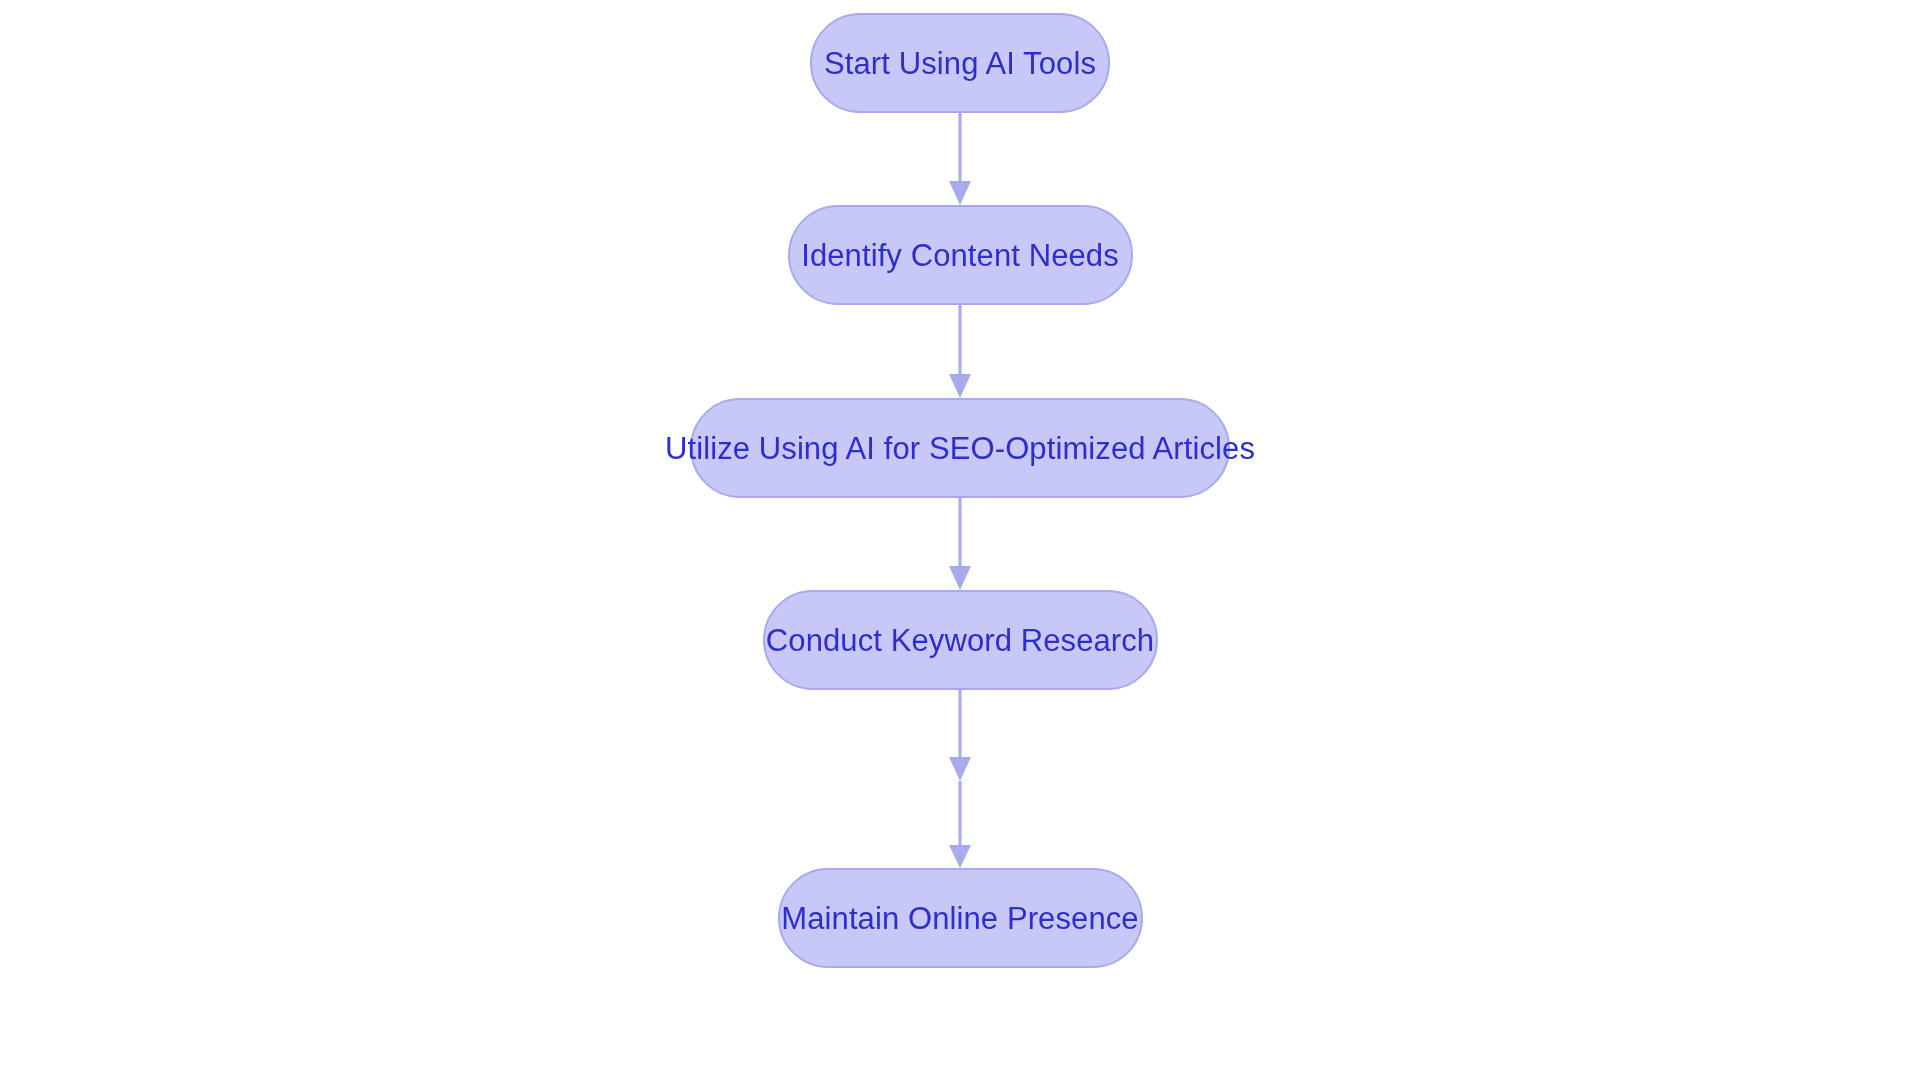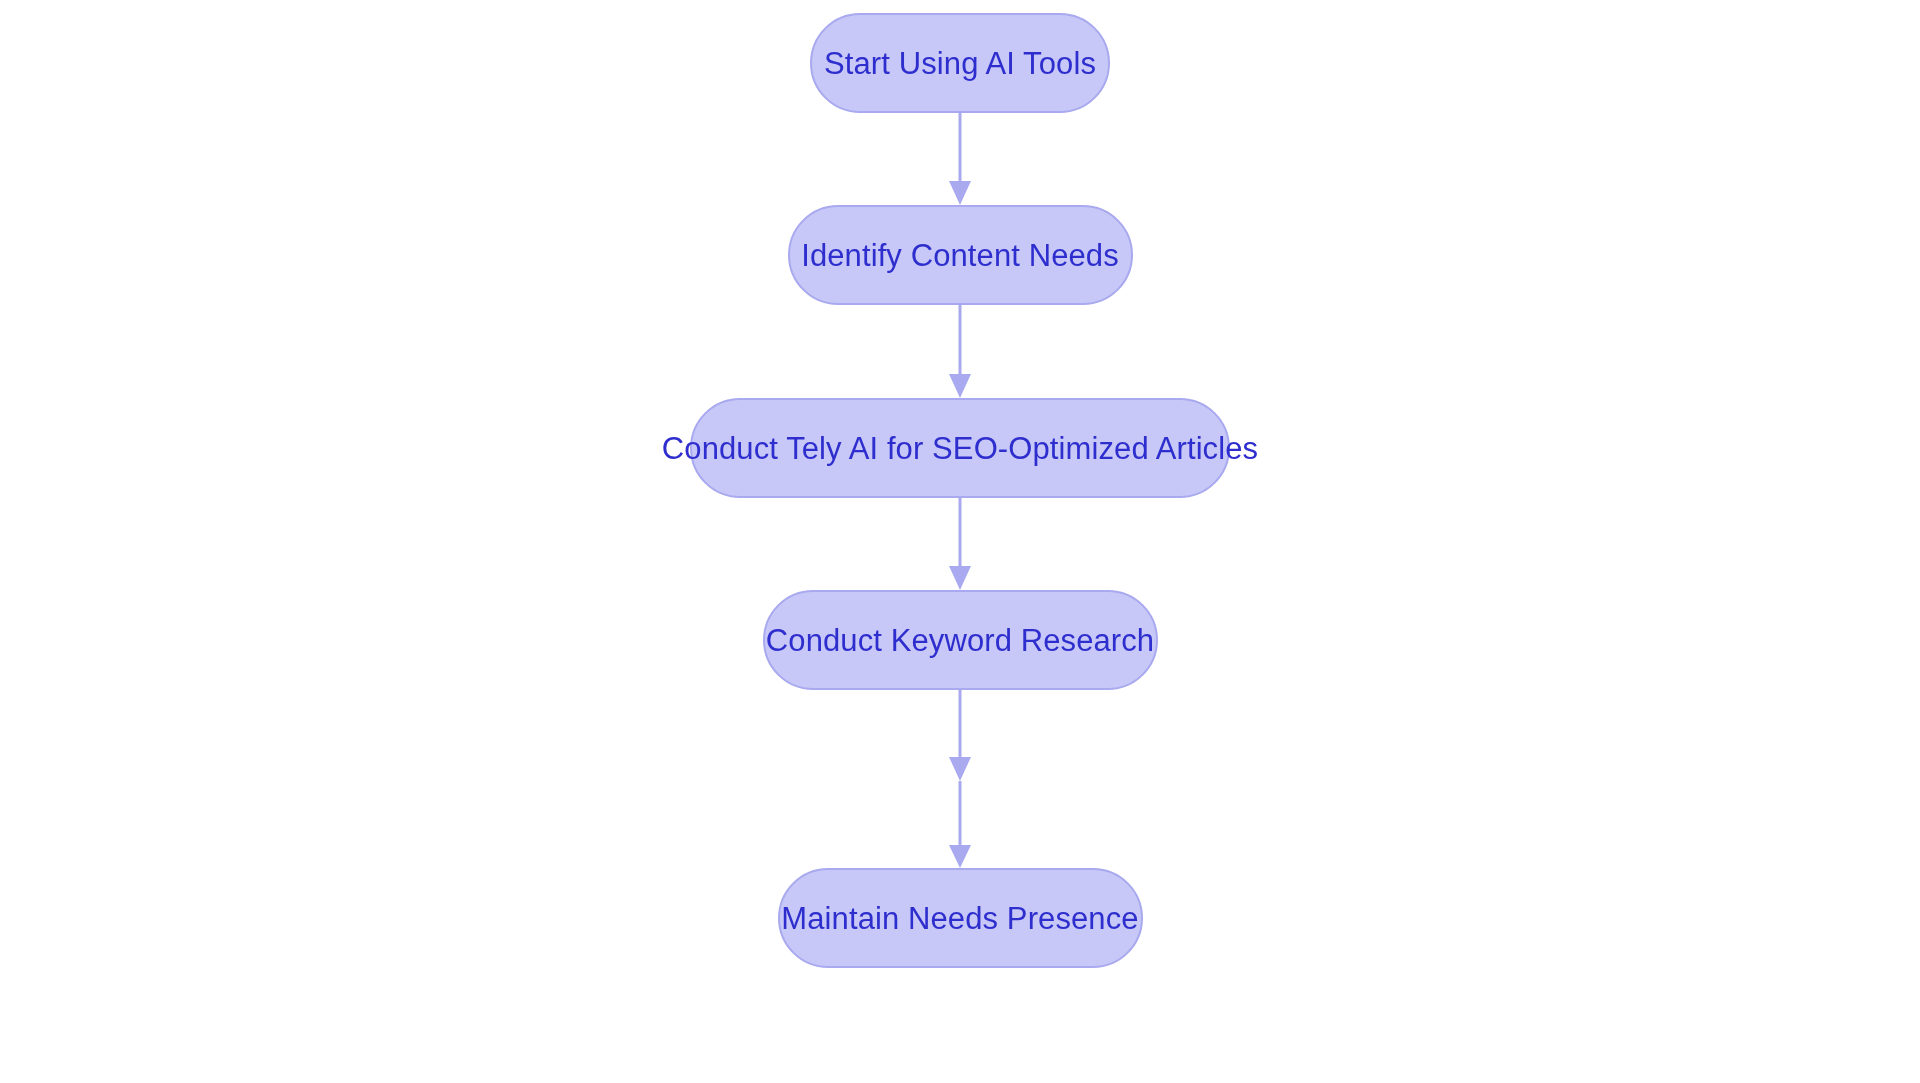--- a/index.html
+++ b/index.html
@@ -98,21 +98,21 @@
     </div>
 
     <div class="connector c1">
       <svg viewBox="0 0 40 93" preserveAspectRatio="none" aria-hidden="true">
         <line x1="20" y1="0" x2="20" y2="75" stroke="#a8a9ee" stroke-width="3"></line>
         <polygon points="20,93 9,69 31,69" fill="#a8a9ee"></polygon>
       </svg>
     </div>
 
     <div class="node n2">
-      <span class="node-label">Conduct Tely AI for SEO-Optimized Articles</span>
+      <span class="node-label">Utilize Using AI for SEO-Optimized Articles</span>
     </div>
 
     <div class="connector c2">
       <svg viewBox="0 0 40 92" preserveAspectRatio="none" aria-hidden="true">
         <line x1="20" y1="0" x2="20" y2="74" stroke="#a8a9ee" stroke-width="3"></line>
         <polygon points="20,92 9,68 31,68" fill="#a8a9ee"></polygon>
       </svg>
     </div>
 
     <div class="node n3">
@@ -128,17 +128,17 @@
 
 
     <div class="connector c4">
       <svg viewBox="0 0 40 87" preserveAspectRatio="none" aria-hidden="true">
         <line x1="20" y1="0" x2="20" y2="70" stroke="#a8a9ee" stroke-width="3"></line>
         <polygon points="20,87 9,64 31,64" fill="#a8a9ee"></polygon>
       </svg>
     </div>
 
     <div class="node n5">
-      <span class="node-label">Maintain Needs Presence</span>
+      <span class="node-label">Maintain Online Presence</span>
     </div>
 
   </div>
 </div>
 
 </body></html>

